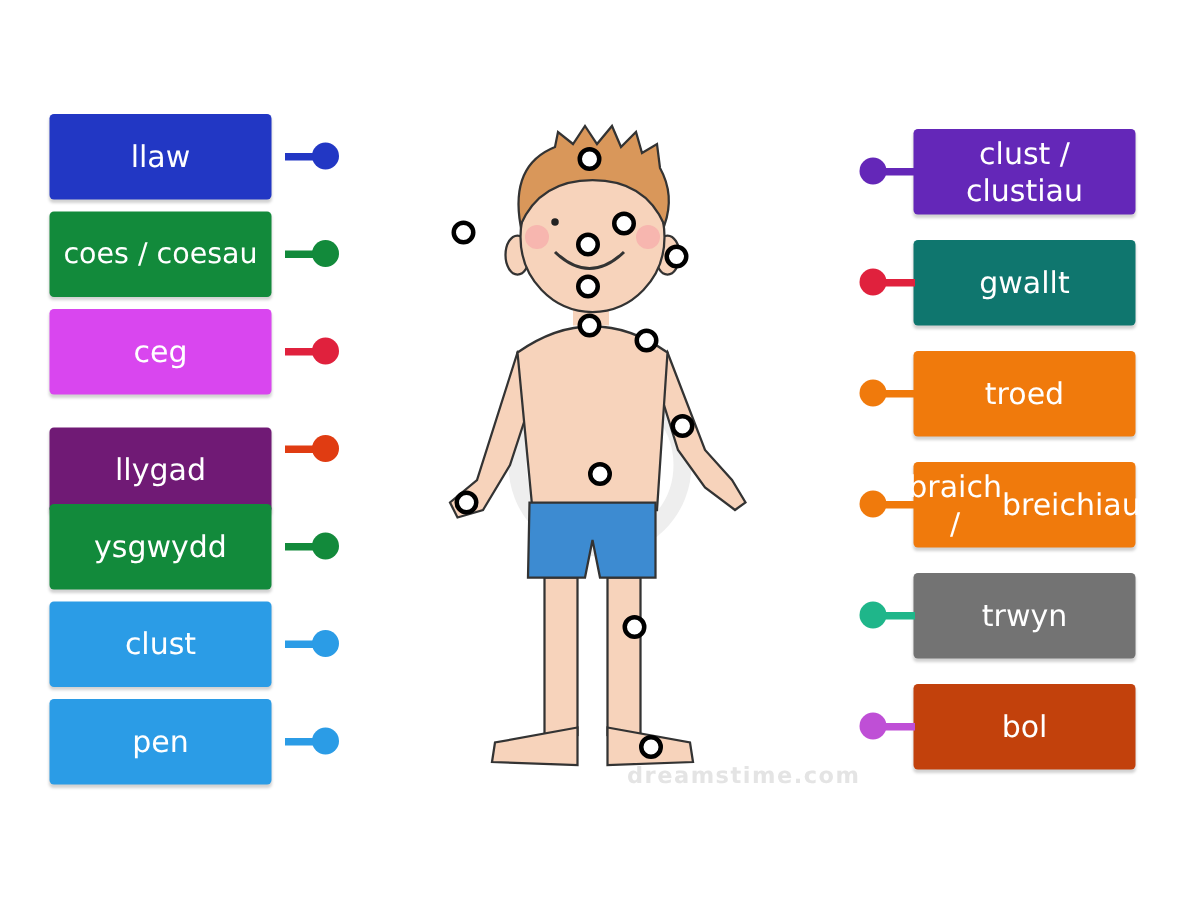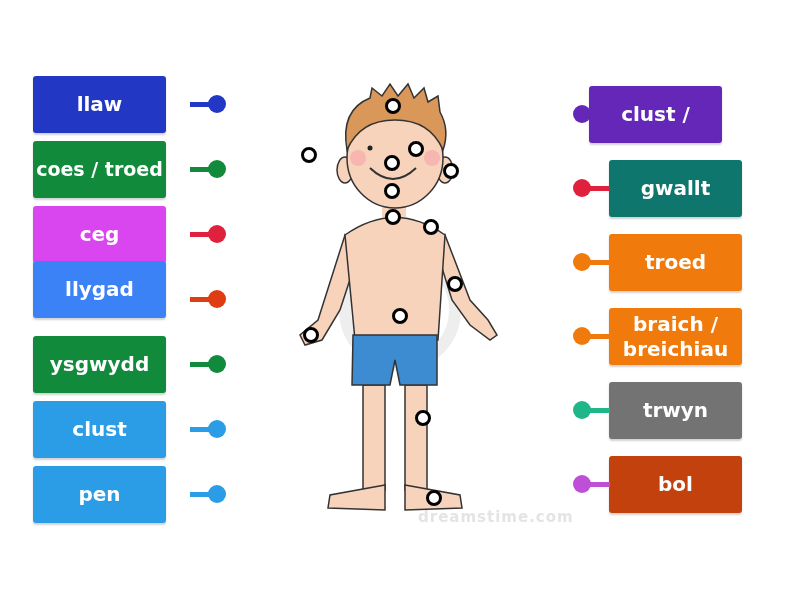--- a/index.html
+++ b/index.html
@@ -1,52 +1,52 @@
 <!DOCTYPE html>
 <html><head>
 <meta charset="utf-8">
 <style>
   html, body { margin:0; padding:0; }
   body { width:800px; height:600px; background:#ffffff; position:relative; overflow:hidden;
          font-family:"DejaVu Sans", "Liberation Sans", sans-serif; }
-  .tile { position:absolute; width:133px; height:57px; border-radius:3px; color:#fff;
+  .tile { position:absolute; width:148px; height:57px; border-radius:3px; color:#fff;
           display:flex; align-items:center; justify-content:center; text-align:center;
-          font-weight:bold; font-size:20px; line-height:25px; box-shadow:0 2px 2px rgba(0,0,0,0.18);
+          font-weight:normal; font-size:20px; line-height:25px; box-shadow:0 2px 2px rgba(0,0,0,0.18);
           cursor:grab; }
   .tile.small { font-size:19px; }
   .conn { position:absolute; height:5px; }
   .knob { position:absolute; width:18px; height:18px; border-radius:50%; }
   .figure { position:absolute; left:280px; top:80px; width:240px; height:450px; }
   .target { position:absolute; width:10px; height:10px; border:3.5px solid #000; border-radius:50%;
             background:#fff; cursor:pointer; }
   .watermark { position:absolute; left:418px; top:508px; font-size:15px; color:#e4e4e4; font-weight:bold; letter-spacing:1px; }
 </style>
 </head>
 <body>
 
 <div>
   <div class="tile" style="left:33px;top:76px;background:#2237c4">
       <span>llaw</span>
     </div>
   <div class="conn" style="left:190px;top:102px;width:22px;background:#2237c4"></div>
   <div class="knob" style="left:208px;top:95px;background:#2237c4"></div>
 
   <div class="tile small" style="left:33px;top:141px;background:#128a3b">
-      <span>coes / troed</span>
+      <span>coes / coesau</span>
     </div>
   <div class="conn" style="left:190px;top:167px;width:22px;background:#128a3b"></div>
   <div class="knob" style="left:208px;top:160px;background:#128a3b"></div>
 
   <div class="tile" style="left:33px;top:206px;background:#d946ef">
       <span>ceg</span>
     </div>
   <div class="conn" style="left:190px;top:232px;width:22px;background:#e0213d"></div>
   <div class="knob" style="left:208px;top:225px;background:#e0213d"></div>
 
-  <div class="tile" style="left:33px;top:261px;background:#3b82f6">
+  <div class="tile" style="left:33px;top:285px;background:#701a75">
       <span>llygad</span>
     </div>
   <div class="conn" style="left:190px;top:297px;width:22px;background:#e03c12"></div>
   <div class="knob" style="left:208px;top:290px;background:#e03c12"></div>
 
   <div class="tile" style="left:33px;top:336px;background:#128a3b">
       <span>ysgwydd</span>
     </div>
   <div class="conn" style="left:190px;top:362px;width:22px;background:#128a3b"></div>
   <div class="knob" style="left:208px;top:355px;background:#128a3b"></div>
@@ -58,39 +58,40 @@
   <div class="knob" style="left:208px;top:420px;background:#2b9ce6"></div>
 
   <div class="tile" style="left:33px;top:466px;background:#2b9ce6">
       <span>pen</span>
     </div>
   <div class="conn" style="left:190px;top:492px;width:22px;background:#2b9ce6"></div>
   <div class="knob" style="left:208px;top:485px;background:#2b9ce6"></div>
 </div>
 
 <div>
-  <div class="tile" style="left:589px;top:86px;background:#6427b8;flex-direction:column">
+  <div class="tile" style="left:609px;top:86px;background:#6427b8;flex-direction:column">
     <span>clust /</span>
+    <span>clustiau</span>
   </div>
   <div class="conn" style="left:588px;top:112px;width:22px;background:#6427b8"></div>
   <div class="knob" style="left:573px;top:105px;background:#6427b8"></div>
 
   <div class="tile" style="left:609px;top:160px;background:#0f766e">
       <span>gwallt</span>
     </div>
   <div class="conn" style="left:588px;top:186px;width:22px;background:#e0213d"></div>
   <div class="knob" style="left:573px;top:179px;background:#e0213d"></div>
 
   <div class="tile" style="left:609px;top:234px;background:#f07a0c">
       <span>troed</span>
     </div>
   <div class="conn" style="left:588px;top:260px;width:22px;background:#f07a0c"></div>
   <div class="knob" style="left:573px;top:253px;background:#f07a0c"></div>
 
-  <div class="tile" style="left:609px;top:308px;background:#f07a0c;flex-direction:column">
+  <div class="tile" style="left:609px;top:308px;background:#f07a0c;flex-direction:row">
     <span>braich /</span>
     <span>breichiau</span>
   </div>
   <div class="conn" style="left:588px;top:334px;width:22px;background:#f07a0c"></div>
   <div class="knob" style="left:573px;top:327px;background:#f07a0c"></div>
 
   <div class="tile" style="left:609px;top:382px;background:#737373">
       <span>trwyn</span>
     </div>
   <div class="conn" style="left:588px;top:408px;width:22px;background:#1fb68a"></div>

